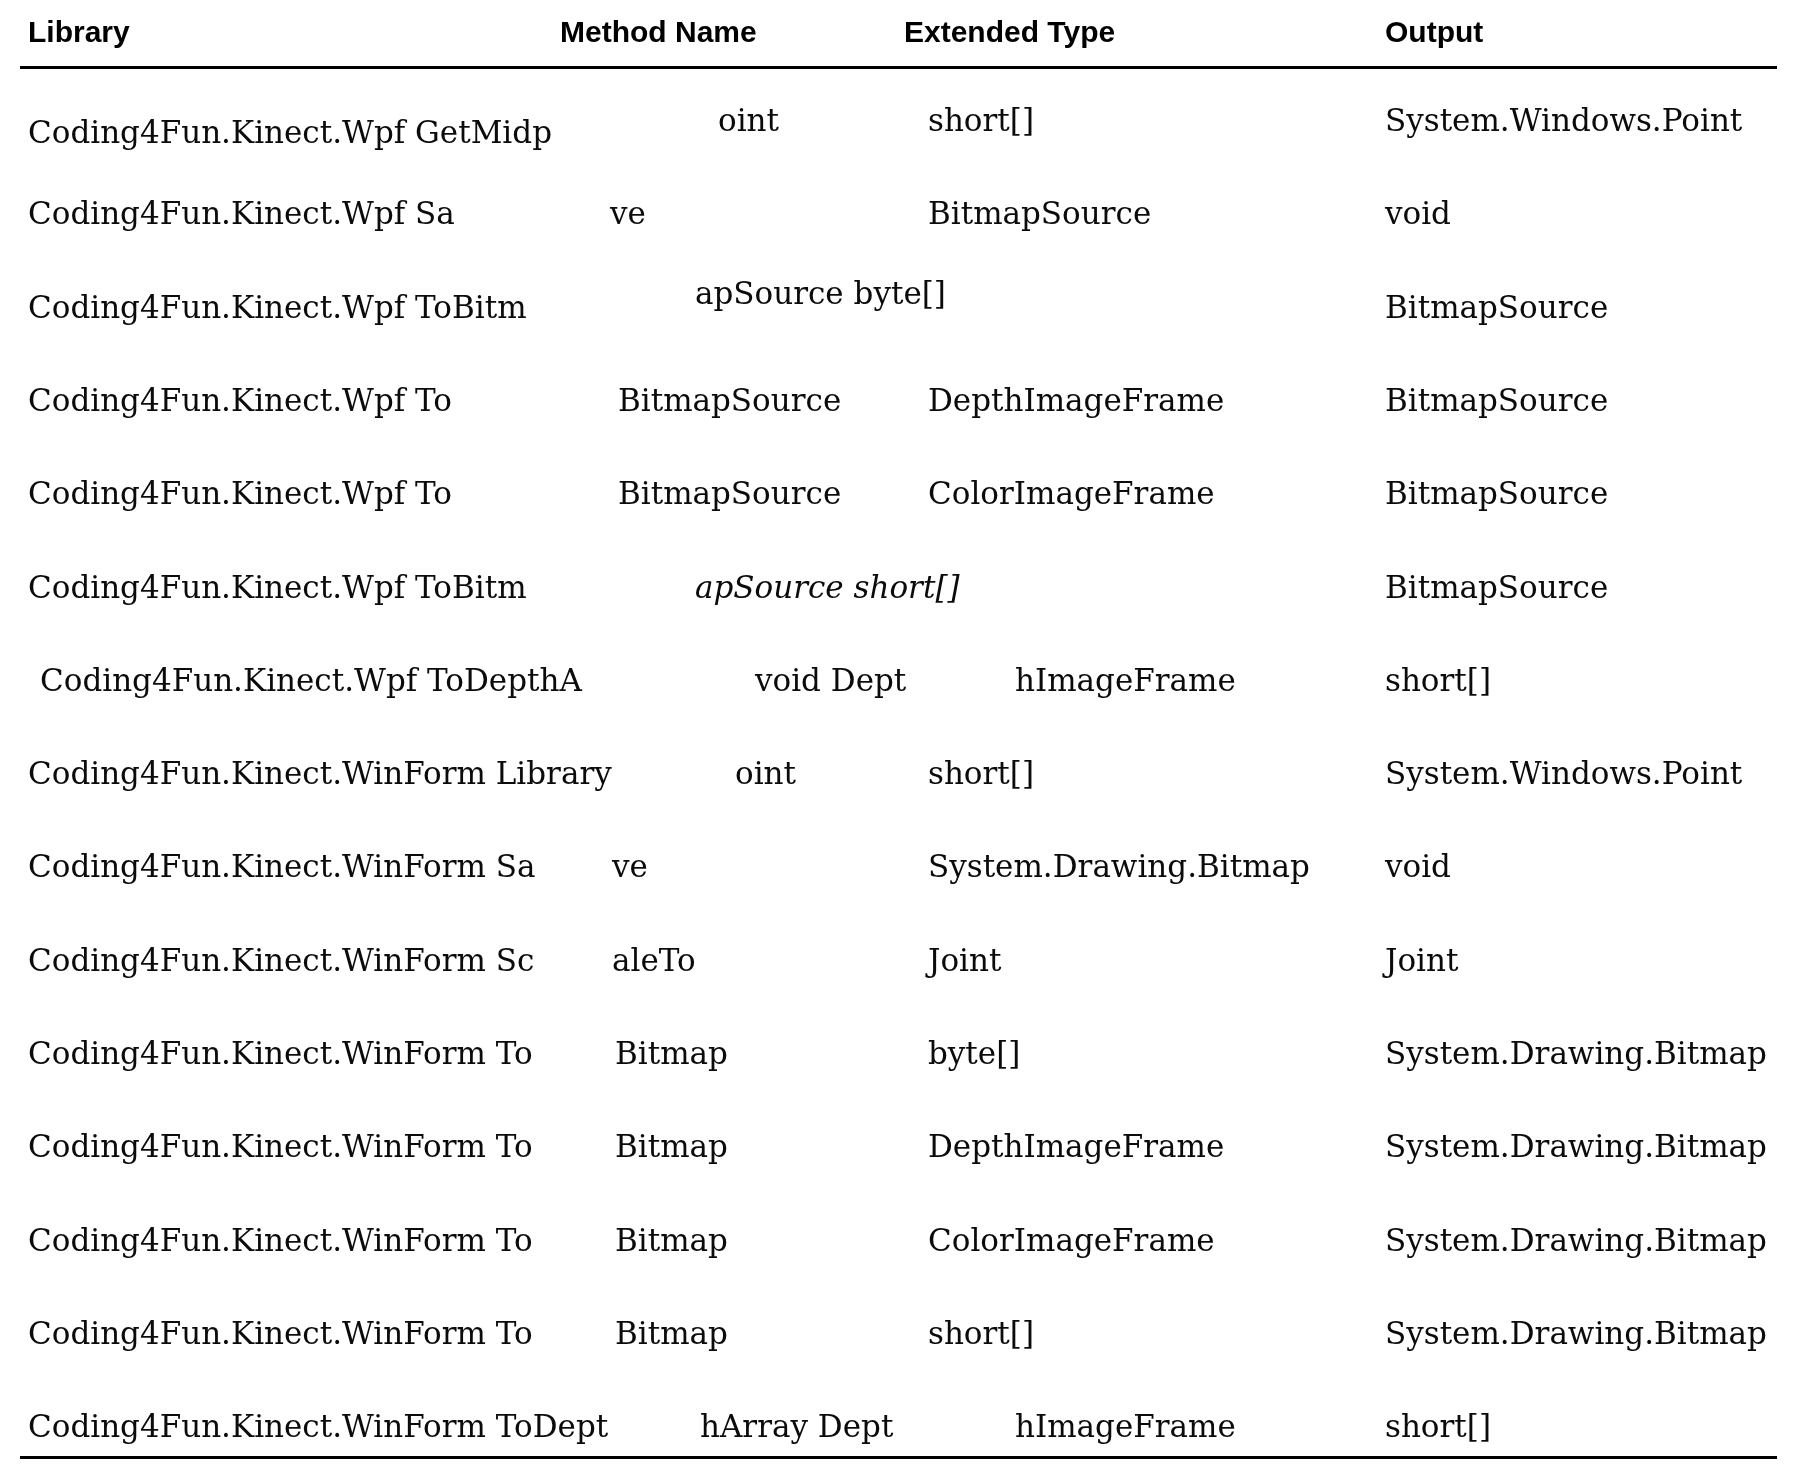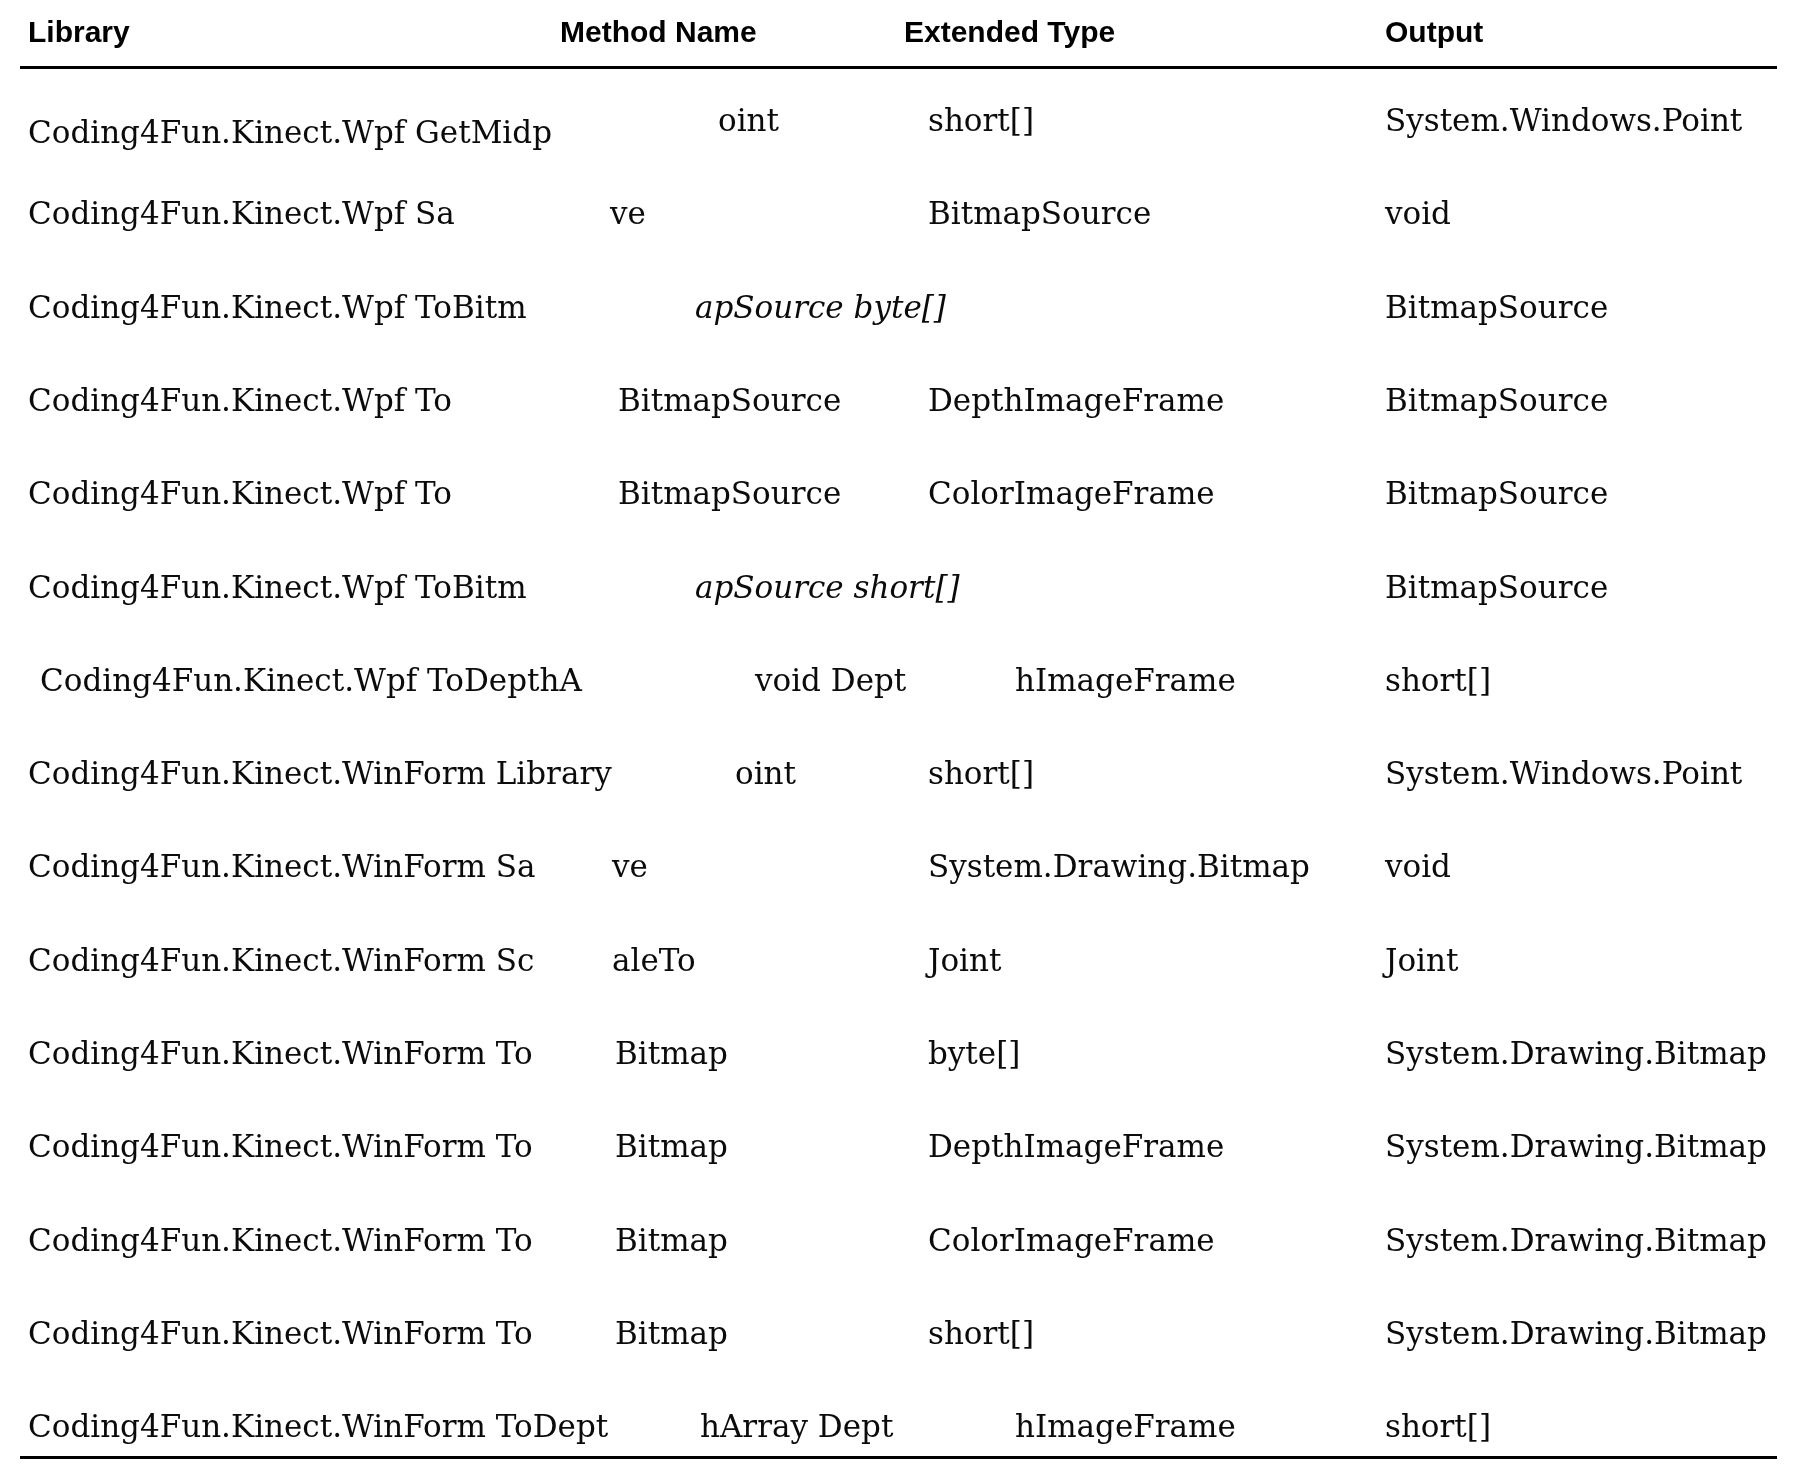--- a/index.html
+++ b/index.html
@@ -63,21 +63,21 @@
         <span class="row-segment" style="left: 1385px; top: 99px;">System.Windows.Point</span>
       </div>
       <div>
         <span class="row-segment" style="left: 28px; top: 192px;">Coding4Fun.Kinect.Wpf Sa</span>
         <span class="row-segment" style="left: 610px; top: 192px;">ve</span>
         <span class="row-segment" style="left: 928px; top: 192px;">BitmapSource</span>
         <span class="row-segment" style="left: 1385px; top: 192px;">void</span>
       </div>
       <div>
         <span class="row-segment" style="left: 28px; top: 286px;">Coding4Fun.Kinect.Wpf ToBitm</span>
-        <span class="row-segment" style="left: 695px; top: 286px; font-style: italic;">apSource byte[]</span>
+        <span class="row-segment" style="left: 695px; top: 272px;">apSource byte[]</span>
         <span class="row-segment" style="left: 1385px; top: 286px;">BitmapSource</span>
       </div>
       <div>
         <span class="row-segment" style="left: 28px; top: 379px;">Coding4Fun.Kinect.Wpf To</span>
         <span class="row-segment" style="left: 618px; top: 379px;">BitmapSource</span>
         <span class="row-segment" style="left: 928px; top: 379px;">DepthImageFrame</span>
         <span class="row-segment" style="left: 1385px; top: 379px;">BitmapSource</span>
       </div>
       <div>
         <span class="row-segment" style="left: 28px; top: 472px;">Coding4Fun.Kinect.Wpf To</span>

